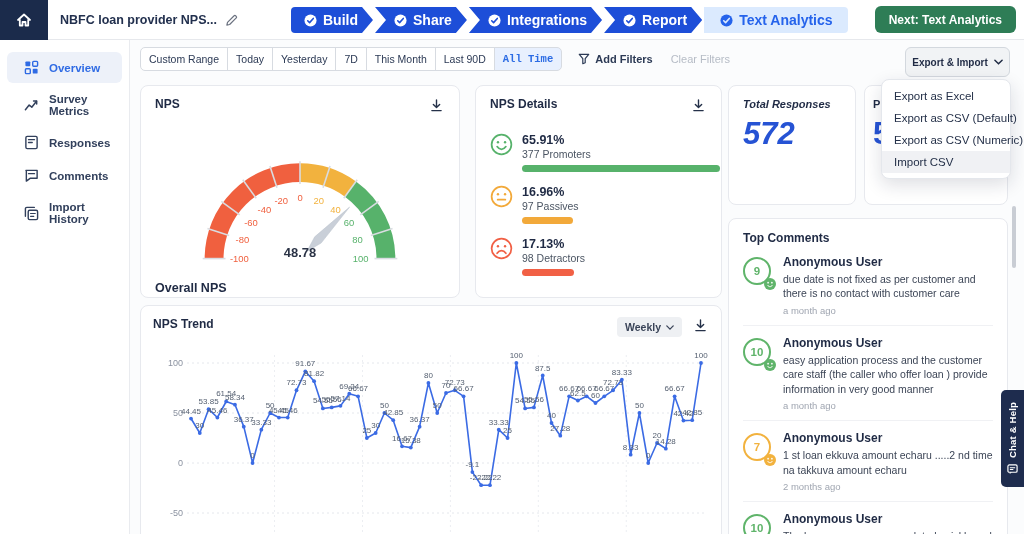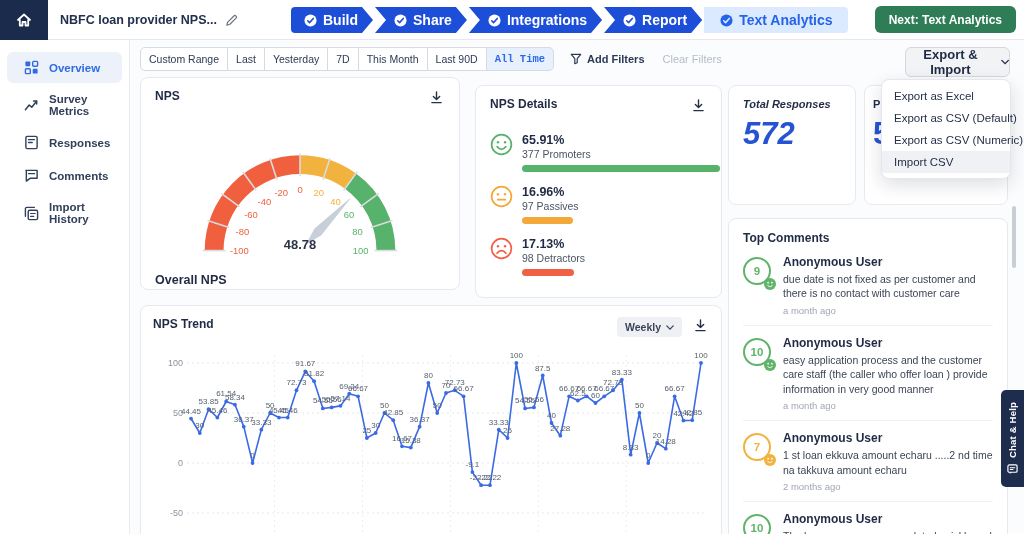--- a/index.html
+++ b/index.html
@@ -26,27 +26,27 @@
   
   .content { position:absolute; left:130px; top:40px; width:894px; height:494px; }
   .filterbar { position:absolute; left:0; top:0; width:100%; height:38px; display:flex; align-items:center; padding-left:10px; }
   .range-group { display:flex; }
   .range-btn { border:1px solid #d7dbe1; background:#fff; color:#2c3a55; font-size:10.5px; padding:5px 8px; margin-left:-1px; cursor:pointer; font-family:inherit; white-space:nowrap; }
   .range-btn:first-child { border-radius:5px 0 0 5px; margin-left:0; }
   .range-btn:last-child { border-radius:0 5px 5px 0; }
   .range-btn.active { background:#e8f0fe; color:#2b6be4; font-weight:bold; border-color:#d7dbe1;font-family:Liberation Mono, monospace; }
   .add-filters { display:flex; align-items:center; gap:5px; margin-left:16px; font-size:11px; font-weight:bold; color:#2c3a55; cursor:pointer; }
   .clear-filters { margin-left:18px; font-size:11px; color:#b6bcc6; cursor:default; }
-  .export-btn { position:absolute; left:775px; top:7px; width:105px; height:30px; display:flex; align-items:center; justify-content:center; gap:6px; background:#f1f3f5; border:1px solid #d3d8de; border-radius:6px; font-size:13px; font-weight:bold; color:#1f2a44; cursor:pointer; font-family:inherit; z-index:24; }
+  .export-btn { position:absolute; left:775px; top:7px; width:105px; height:30px; display:flex; align-items:center; justify-content:center; gap:6px; background:#f1f3f5; border:1px solid #d3d8de; border-radius:6px; font-size:10px; font-weight:bold; color:#1f2a44; cursor:pointer; font-family:inherit; z-index:24; }
 
   .card { position:absolute; background:#fff; border:1px solid #e7e9ee; border-radius:8px; }
   .card-title { font-size:12px; font-weight:bold; color:#1f2a44; }
   .dl-btn { background:none; border:none; cursor:pointer; padding:2px; }
 
-  .nps-card { left:10px; top:37px; width:320px; height:213px; padding:11px 14px; }
+  .nps-card { left:10px; top:45px; width:320px; height:213px; padding:11px 14px; }
   .card-head { display:flex; align-items:flex-start; justify-content:space-between; }
   .gauge-wrap { display:flex; justify-content:center; margin-top:2px; }
   .gauge-caption { text-align:left; font-size:12.5px; font-weight:bold; color:#1f2a44; margin-top:6px; }
 
   .details-card { left:345px; top:45px; width:247px; height:213px; padding:11px 14px; }
   .detail-rows { margin-top:16px; display:flex; flex-direction:column; gap:13px; }
   .detail-row { display:flex; gap:9px; }
   .detail-pct { font-size:12.5px; font-weight:bold; color:#1f2a44; }
   .detail-count { font-size:10.5px; color:#4b5563; margin-top:1px; }
   .detail-bar-track { width:198px; height:7px; margin-top:5px; }
@@ -190,21 +190,21 @@
         </span>
         <span>Import History</span>
       </div>
     </aside>
 
   <main class="content">
 
     <div class="filterbar">
       <div class="range-group" id="ranges">
           <button class="range-btn">Custom Range</button>
-          <button class="range-btn">Last</button>
+          <button class="range-btn">Today</button>
           <button class="range-btn">Yesterday</button>
           <button class="range-btn">7D</button>
           <button class="range-btn">This Month</button>
           <button class="range-btn">Last 90D</button>
           <button class="range-btn active">All Time</button>
         </div>
       <div class="add-filters">
         <svg width="12" height="12" viewBox="0 0 14 14">
             <path d="M1.5 1.5h11L8.4 6.7v4.6l-2.8 1.2V6.7L1.5 1.5z" fill="none" stroke="#2c3a55" stroke-width="1.4" stroke-linejoin="round"></path>
           </svg>

